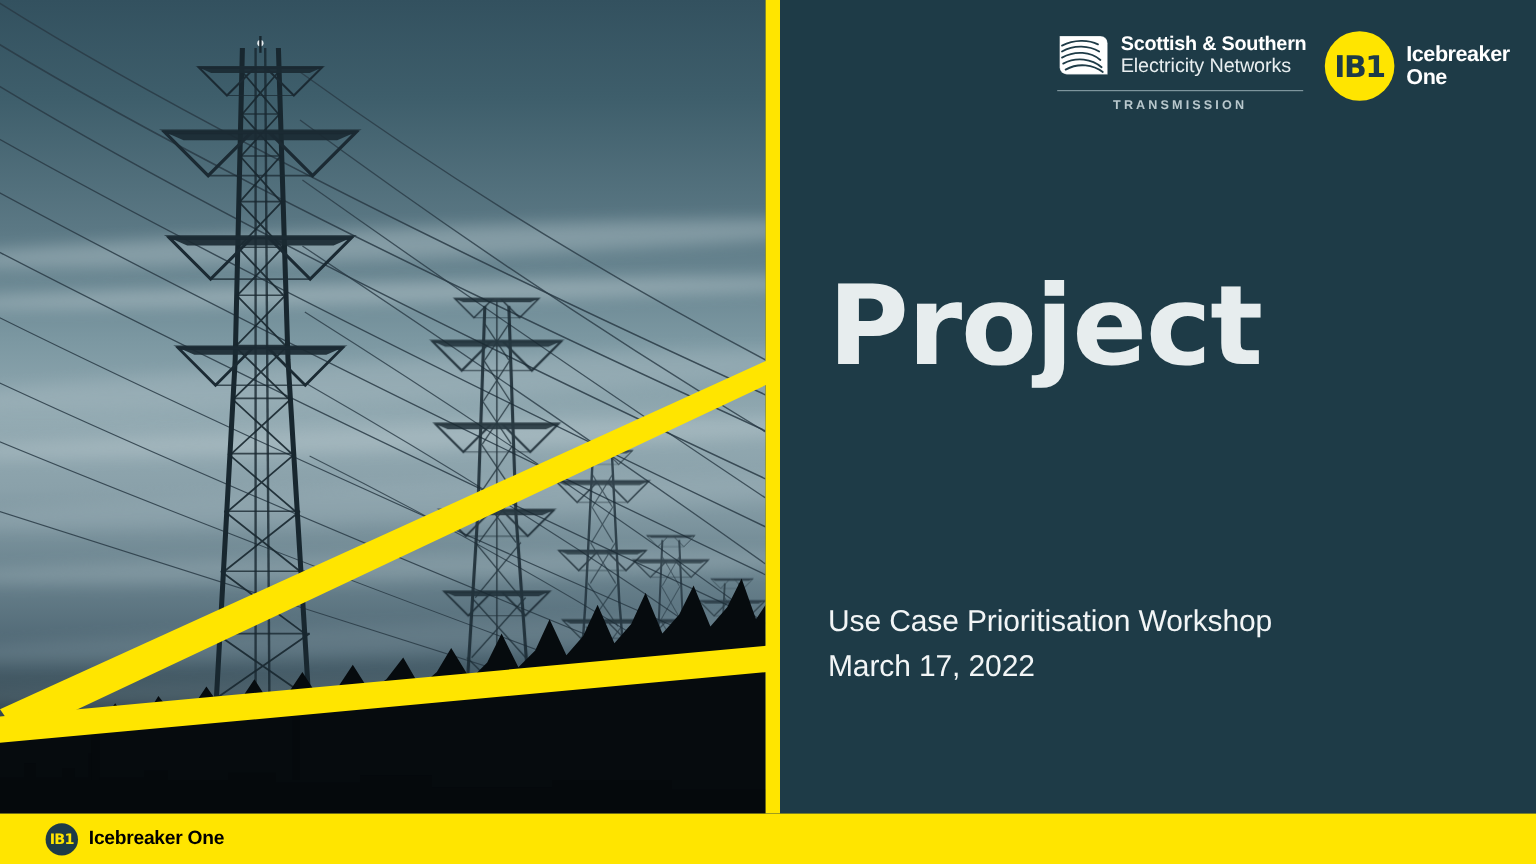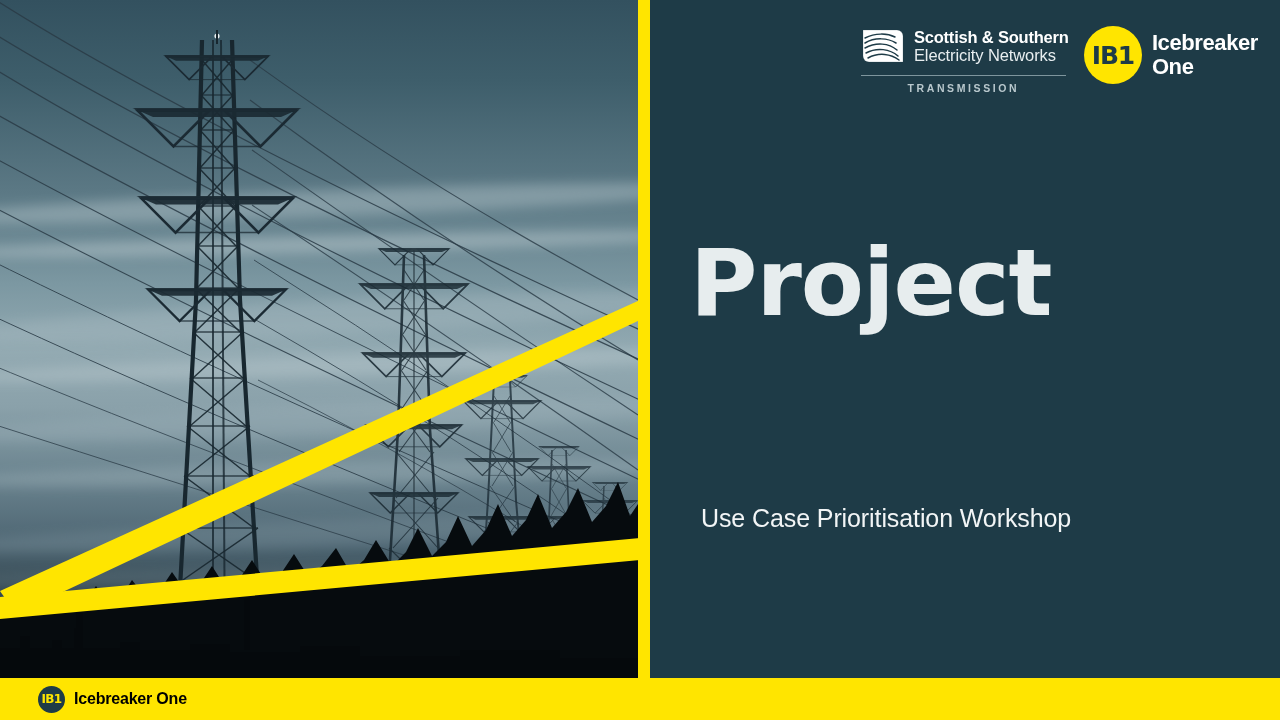--- a/index.html
+++ b/index.html
@@ -122,43 +122,43 @@
     background: #ffe500;
     display: flex; align-items: center; justify-content: center;
     flex: 0 0 58px;
   }
   #ib1-badge-text {
     color: #1e3b47; font-size: 25px; font-weight: bold;
     letter-spacing: -1.2px; font-family: "DejaVu Sans", sans-serif;
   }
   #ib1-words {
     display: flex; flex-direction: column; line-height: 1.07;
-    color: #ffffff; font-size: 22px; font-weight: bold;
+    color: #ffffff; font-size: 18px; font-weight: bold;
     letter-spacing: -0.4px;
   }
 
   
   #title-block {
     position: absolute;
     left: 40px;
-    top: 232px;
+    top: 220px;
     width: 570px;
   }
   .title-line {
     color: #e7edee;
     font-size: 92px;
     font-weight: bold;
     line-height: 1.13;
     letter-spacing: -1px;
     font-family: "DejaVu Sans", sans-serif;
   }
 
   #subtitle-block {
     position: absolute;
-    left: 51px;
+    left: 40px;
     top: 500px;
     width: 560px;
   }
   .subtitle-line {
     color: #f2f5f6;
     font-size: 25px;
     font-weight: normal;
     line-height: 1.48;
     letter-spacing: -0.1px;
   }
@@ -453,20 +453,21 @@
       </div>
 
     </div>
 
     <div id="title-block">
       <div class="title-line">Project</div>
     </div>
 
     <div id="subtitle-block">
       <div class="subtitle-line">Use Case Prioritisation Workshop</div>
+      <div class="subtitle-line">March 17, 2022</div>
     </div>
 
   </div>
 
   <div id="footer">
     <div id="footer-logo">
       <div id="footer-badge">
         <span id="footer-badge-text">IB1</span>
       </div>
       <span id="footer-label">Icebreaker One</span>

